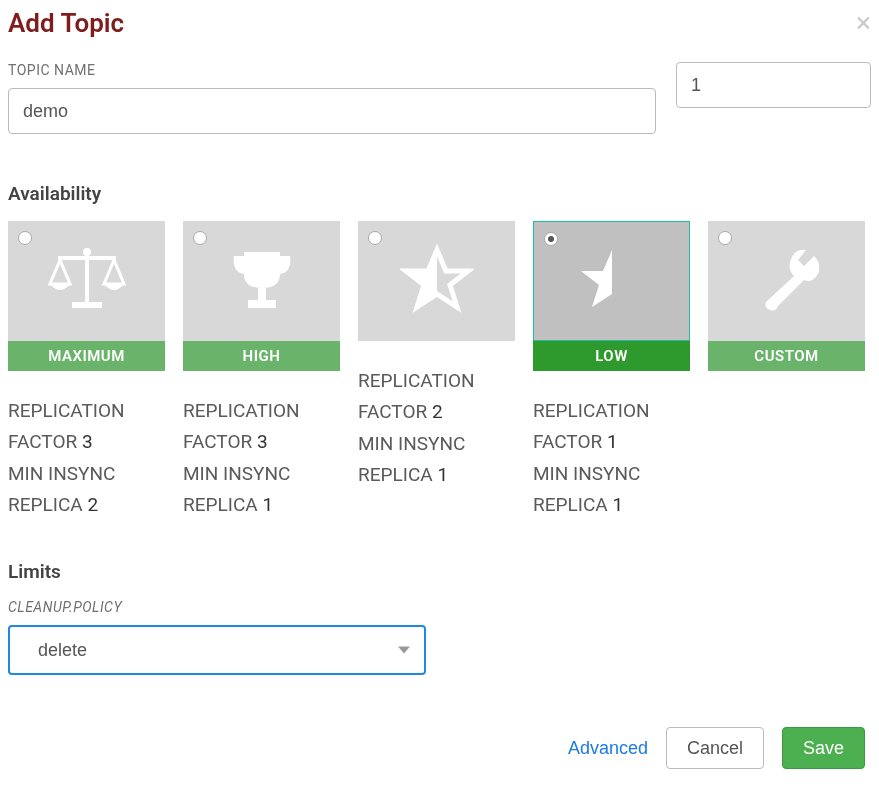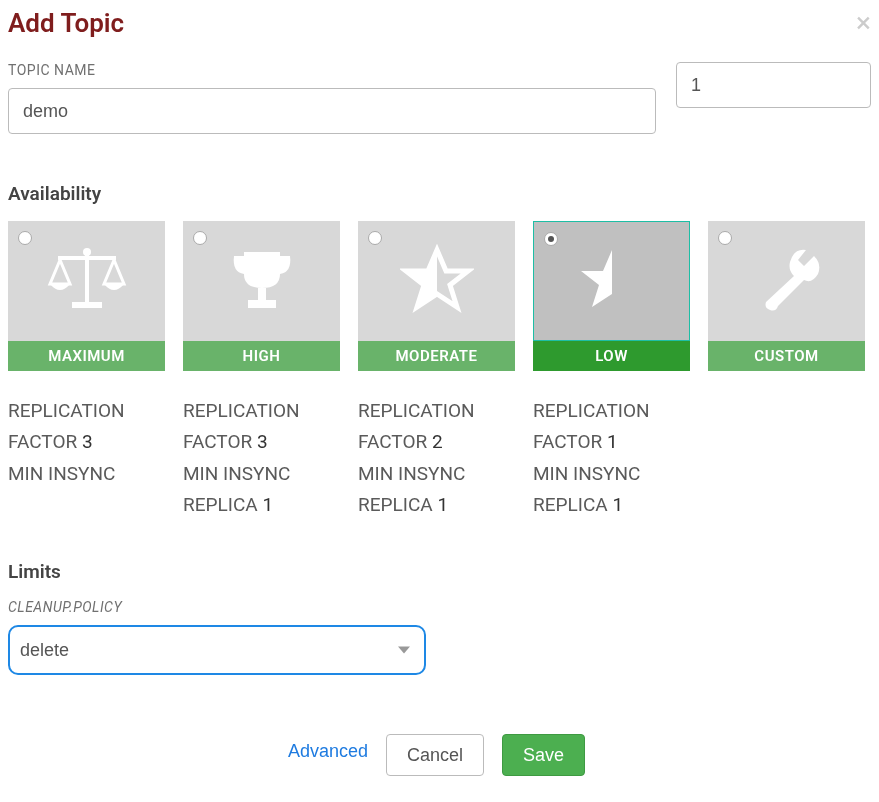--- a/index.html
+++ b/index.html
@@ -20,25 +20,25 @@
 .card-top.selected { background: #c0c0c0; border: 1px solid #1ebea5; }
 .radio-dot { position: absolute; top: 10px; left: 10px; width: 14px; height: 14px; border-radius: 50%; background: #fff; border: 1px solid #aaa; }
 .radio-dot.checked::after { content: ""; position: absolute; top: 3px; left: 3px; width: 6px; height: 6px; border-radius: 50%; background: #555; }
 .card-icon { color: #fff; }
 .card-label-bar { background: #69b36a; height: 30px; display: flex; align-items: center; justify-content: center; color: #fff; font-size: 15px; font-weight: 600; letter-spacing: 0.5px; }
 .card-label-bar.selected { background: #2e9a2e; }
 .card-details { margin-top: 24px; font-size: 19px; color: #5a5a5a; line-height: 1.65; }
 .card-details .num { color: #333; }
 .limits-section { margin-top: 40px; }
 .select-wrap { position: relative; width: 418px; }
-.select { height: 50px; border: 2px solid #1e88e5; border-radius: 10px; padding: 0 40px 0 10px; font-size: 18px; color: #555; background: #fff; width: 100%; appearance: none; outline: none; }
+.select { height: 50px; border: 2px solid #1e88e5; border-radius: 4px; padding: 0 40px 0 28px; font-size: 18px; color: #555; background: #fff; width: 100%; appearance: none; outline: none; }
 .select-wrap::after { content: ""; position: absolute; right: 16px; top: 50%; transform: translateY(-50%); border-left: 6px solid transparent; border-right: 6px solid transparent; border-top: 7px solid #999; pointer-events: none; }
-.footer { display: flex; justify-content: center; align-items: center; gap: 18px; margin-top: 52px; padding-right: 6px; }
+.footer { display: flex; justify-content: flex-end; align-items: center; gap: 18px; margin-top: 52px; padding-right: 6px; }
 .link-btn { color: #1e7be0; font-size: 18px; cursor: pointer; background: none; border: none; }
-.btn { height: 42px; padding: 0 20px; border-radius: 4px; font-size: 18px; cursor: pointer; margin-top: 7px; }
+.btn { height: 42px; padding: 0 20px; border-radius: 4px; font-size: 18px; cursor: pointer; }
 .btn-cancel { background: #fff; border: 1px solid #bbb; color: #555; }
 .btn-save { background: #4caf50; border: 1px solid #3e9a42; color: #fff; font-weight: 500; }
 </style>
 </head>
 <body>
 
 <div class="header">
   <div class="title">Add Topic</div>
   <div class="close">×</div>
 </div>
@@ -71,20 +71,21 @@
             <path d="M72 16 L62 40 L82 40 Z" fill="none" stroke="white" stroke-width="3"></path>
             <path d="M62 40 Q72 52 82 40 Z"></path>
           </svg>
       </span>
     </div>
     <div class="card-label-bar">MAXIMUM</div>
     <div class="card-details">
       <div><span>REPLICATION</span></div>
       <div><span>FACTOR</span> <span class="num">3</span></div>
       <div><span>MIN INSYNC</span></div>
+      <div><span>REPLICA</span> <span class="num">2</span></div>
     </div>
   </div>
 
   <div class="avail-card">
     <div class="card-top">
       <span class="radio-dot"></span>
       <span class="card-icon">
         <svg width="80" height="70" viewBox="0 0 80 70" fill="white">
             <path d="M22 8 L58 8 L58 30 Q58 44 40 44 Q22 44 22 30 Z"></path>
             <path d="M22 12 L12 12 Q10 28 22 30 Z"></path>
@@ -106,21 +107,20 @@
   <div class="avail-card">
     <div class="card-top">
       <span class="radio-dot"></span>
       <span class="card-icon">
         <svg width="74" height="70" viewBox="0 0 74 70">
             <path d="M37 6 L46 27 L68 27 L50 41 L57 63 L37 50 L17 63 L24 41 L6 27 L28 27 Z" fill="none" stroke="white" stroke-width="5"></path>
             <path d="M37 6 L37 50 L17 63 L24 41 L6 27 L28 27 Z" fill="white"></path>
           </svg>
       </span>
     </div>
-    <div class="card-label-bar">MODERATE</div>
     <div class="card-details">
       <div><span>REPLICATION</span></div>
       <div><span>FACTOR</span> <span class="num">2</span></div>
       <div><span>MIN INSYNC</span></div>
       <div><span>REPLICA</span> <span class="num">1</span></div>
     </div>
   </div>
 
   <div class="avail-card">
     <div class="card-top selected">

